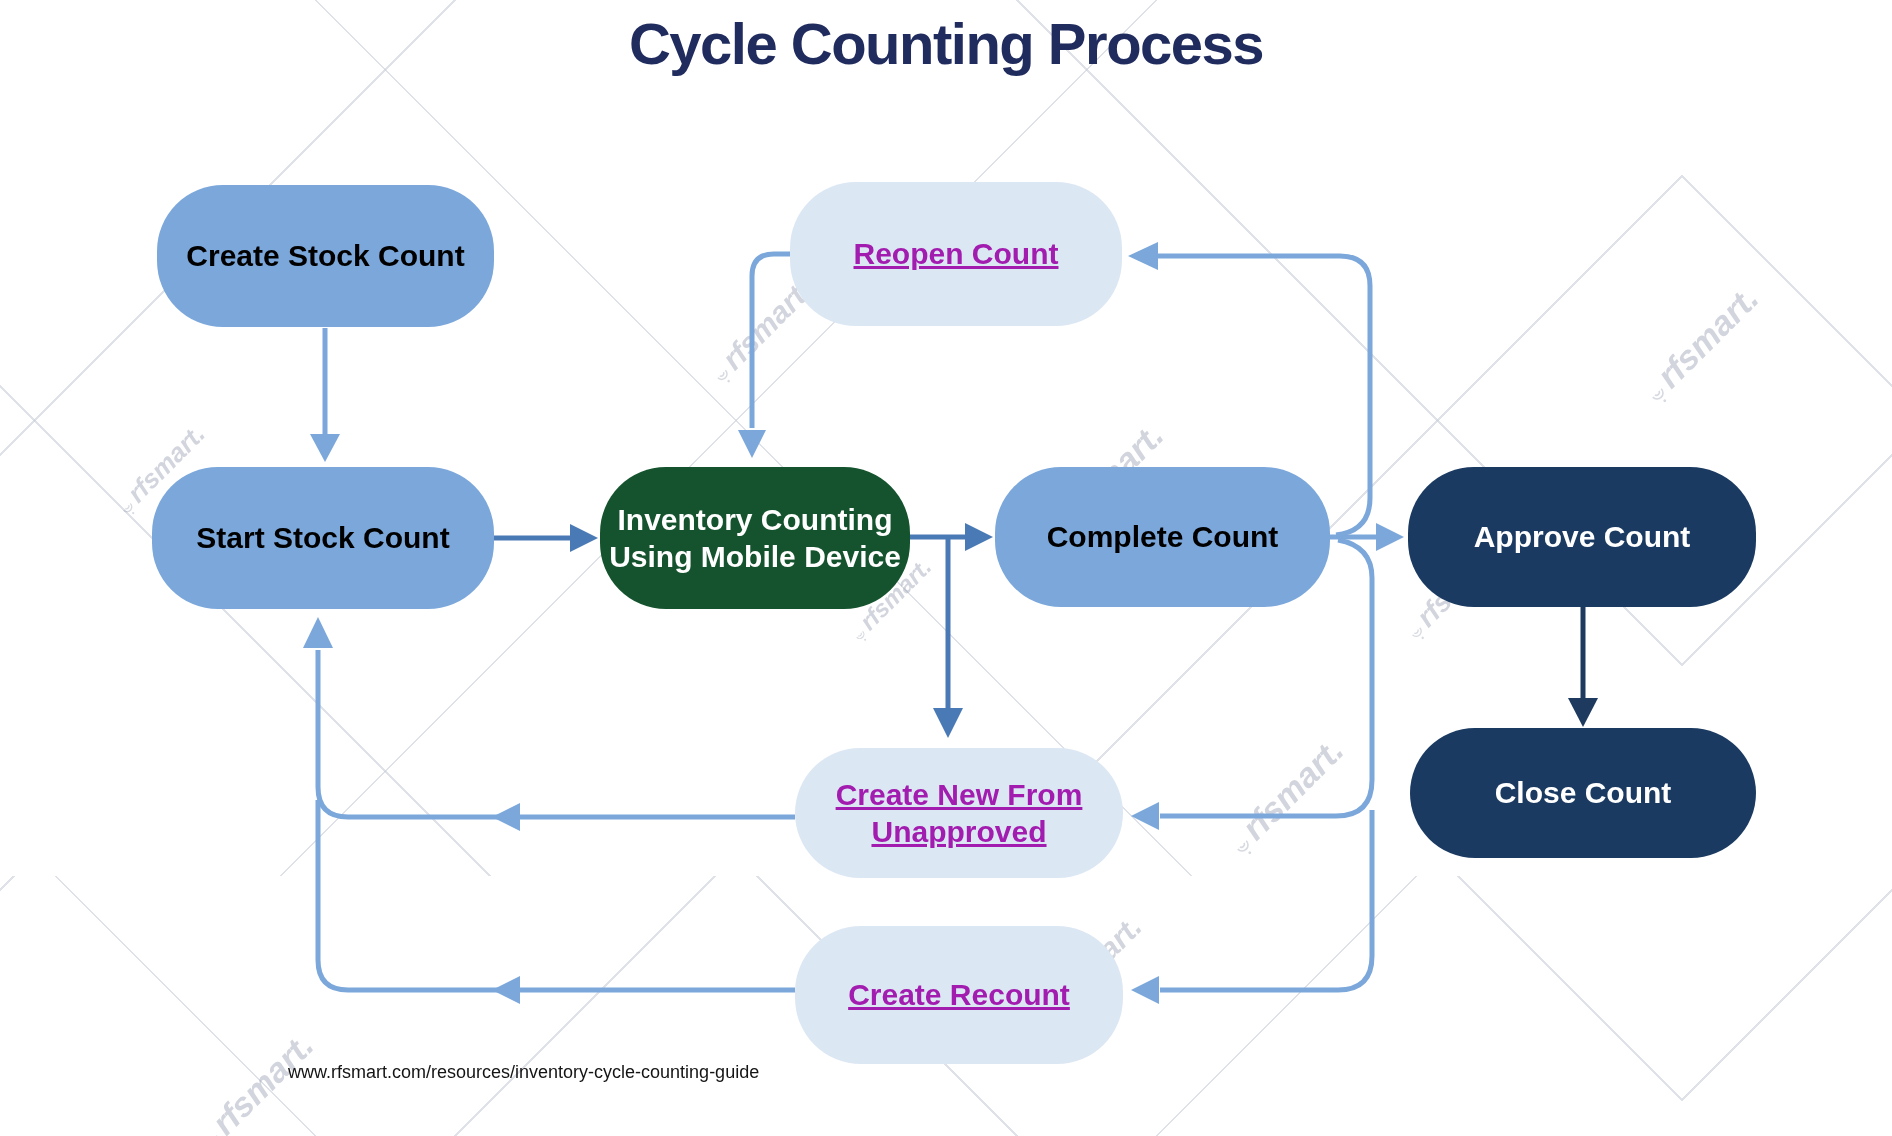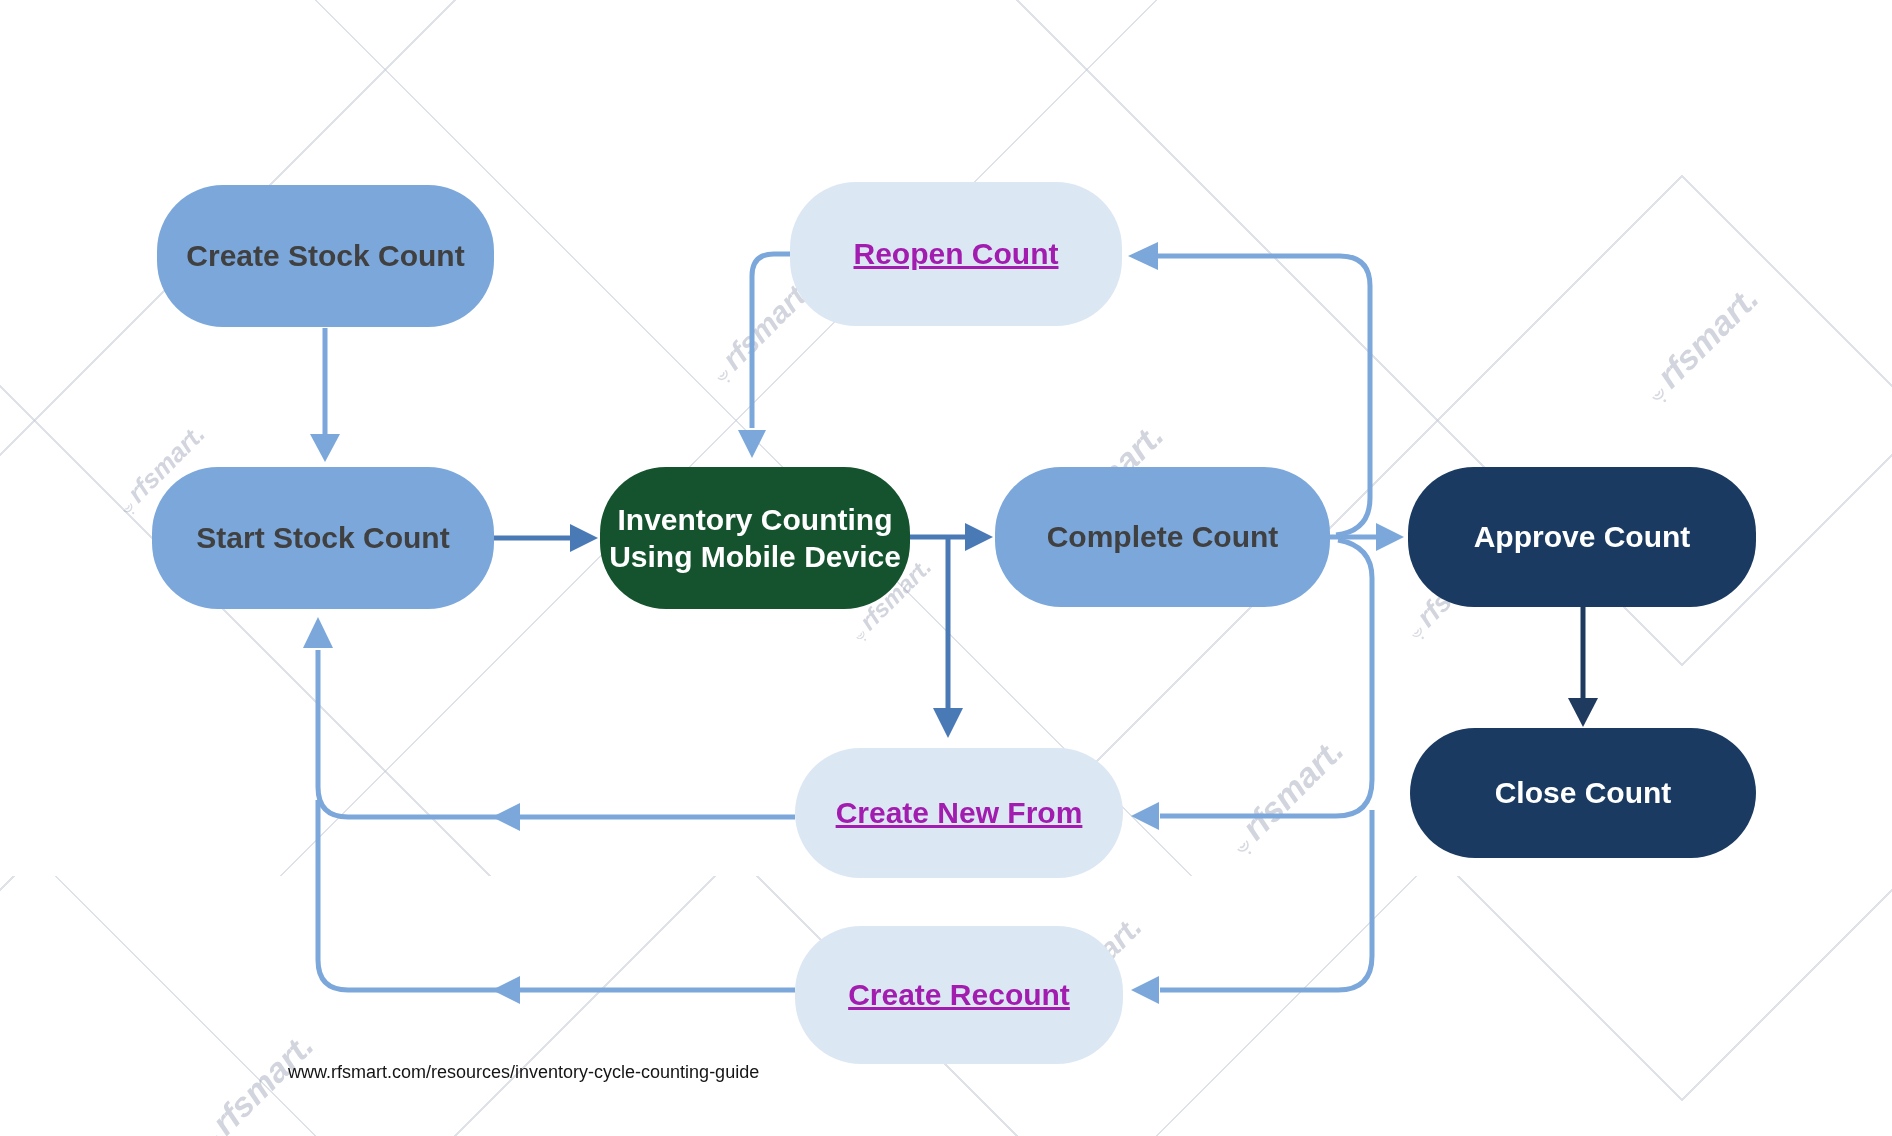--- a/index.html
+++ b/index.html
@@ -16,21 +16,21 @@
     background-position:-210px -260px, -210px -260px;
   }
   .title{
     position:absolute;top:10px;left:50%;transform:translateX(-50%);
     font-size:58px;font-weight:bold;letter-spacing:-1.5px;color:#212C5E;white-space:nowrap;
   }
   .node{
     position:absolute;border-radius:66px;display:flex;align-items:center;justify-content:center;
     text-align:center;font-weight:bold;font-size:30px;line-height:1.24;z-index:3;
   }
-  .node.medium{background:#7BA7DB;color:#404040;}
+  .node.medium{background:#7BA7DB;color:#000000;}
   .node.step{background:#14532d;color:#ffffff;}
   .node.light{background:#DCE7F4;color:#a21caf;text-decoration:underline;}
   .node.navy{background:#1A3A61;color:#ffffff;}
   #wires{position:absolute;inset:0;z-index:2;}
   #wires path.line{fill:none;stroke-width:5px;}
   #wires .light{stroke:#7BA7DB;}
   #wires .step{stroke:#4A7AB5;}
   #wires .navy{stroke:#1E3A5F;}
   #wires path.head.light{fill:#7BA7DB;stroke:none;}
   #wires path.head.step{fill:#4A7AB5;stroke:none;}
@@ -42,20 +42,21 @@
   }
   .wm svg{opacity:.9;}
   .footer-url{
     position:absolute;left:288px;top:1062px;font-size:18px;color:#141414;z-index:3;
   }
 </style>
 </head>
 <body>
 
 <div id="stage">
+  <div class="title">Cycle Counting Process</div>
 
   <svg id="wires" width="1892" height="1136" viewBox="0 0 1892 1136">
       <g>
         <path d="M325,328 L325,434" class="line light"></path>
         <path d="M325,462 L310,434 L340,434 Z" class="head light"></path>
       </g>
       <g>
         <path d="M494,538 L570,538" class="line step"></path>
         <path d="M598,538 L570,524 L570,552 Z" class="head step"></path>
       </g>
@@ -130,20 +131,21 @@
         </div>
       </div>
       <div class="node navy" style="left: 1408px; top: 467px; width: 348px; height: 140px;">
         <div>
           <div>Approve Count</div>
         </div>
       </div>
       <div class="node light" style="left: 795px; top: 748px; width: 328px; height: 130px; justify-content: center;">
         <div>
           <div>Create New From</div>
+          <div>Unapproved</div>
         </div>
       </div>
       <div class="node navy" style="left: 1410px; top: 728px; width: 346px; height: 130px;">
         <div>
           <div>Close Count</div>
         </div>
       </div>
       <div class="node light" style="left: 795px; top: 926px; width: 328px; height: 138px;">
         <div>
           <div>Create Recount</div>

